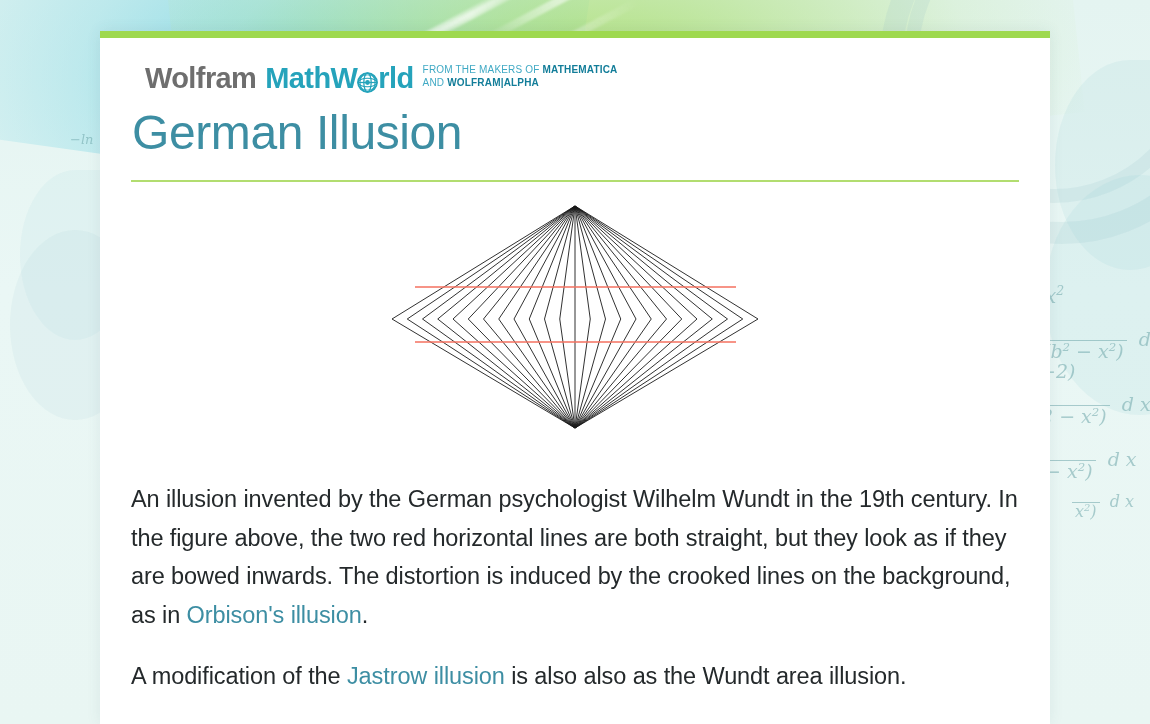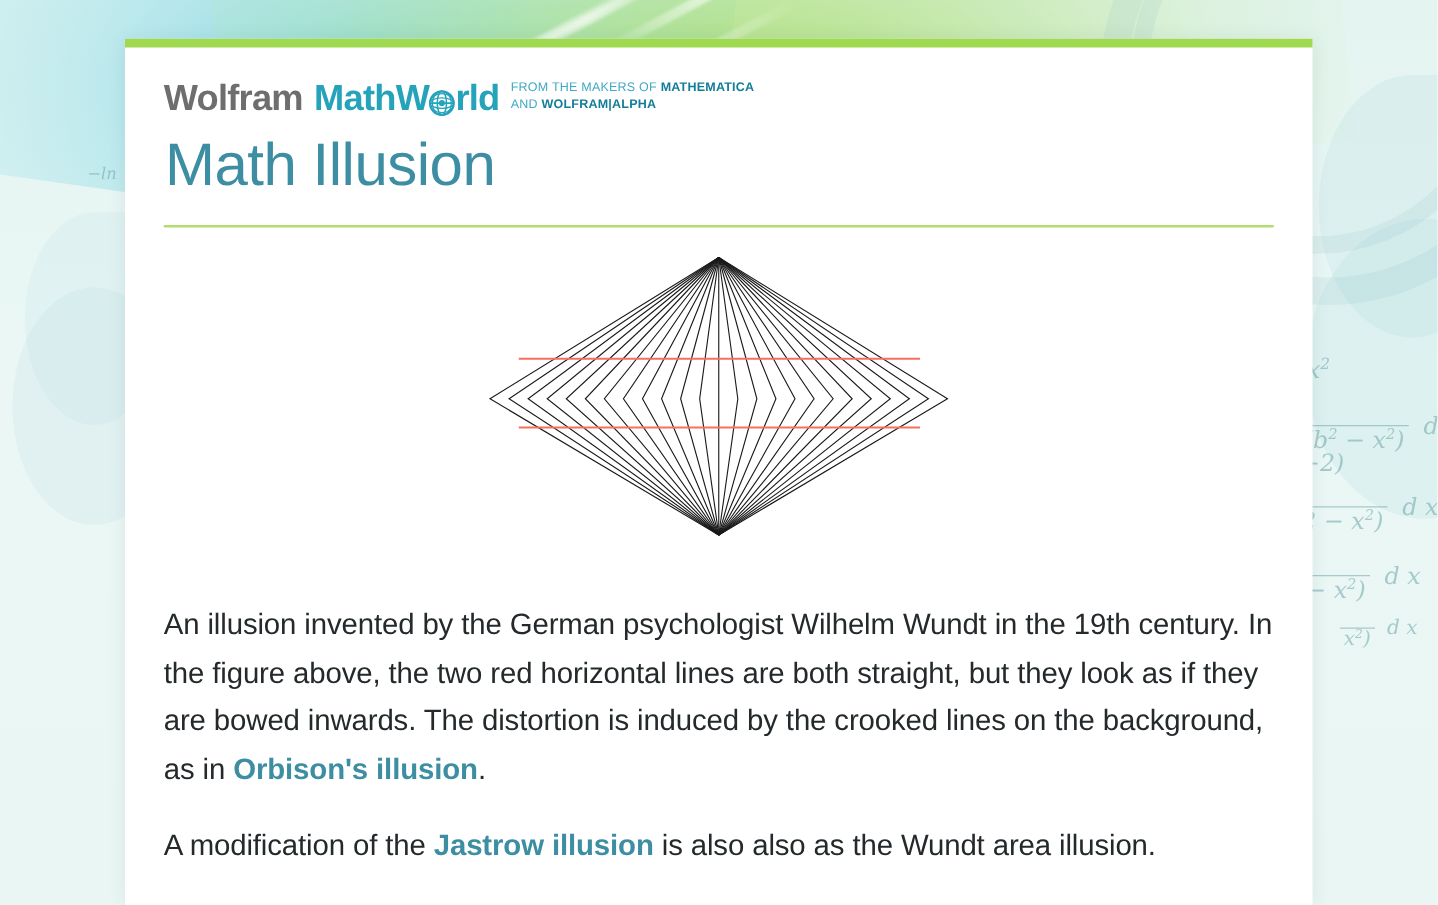--- a/index.html
+++ b/index.html
@@ -106,23 +106,24 @@
     box-sizing: border-box;
     box-shadow: 0 0 14px rgba(60,90,95,0.09);
   }
   #card-inner {
     padding: 26px 31px 0 31px;
   }
 
   
   #site-logo {
     display: flex;
-    align-items: center;
+    align-items: flex-start;
     height: 30px;
     gap: 9px;
+    margin-left: 14px;
   }
   #logo-wolfram {
     font-size: 29px;
     font-weight: bold;
     color: #6e6e6e;
     letter-spacing: -0.6px;
     line-height: 1;
   }
   #logo-mathworld {
     font-size: 29px;
@@ -180,21 +181,20 @@
     line-height: 1.65;
     color: #24292b;
     letter-spacing: -0.1px;
   }
   #article-body p { margin: 0 0 22px 0; }
   #article-body p:last-child { margin-bottom: 0; }
   .link {
     color: #3d8ea3;
     text-decoration: none;
     cursor: pointer;
-    font-weight: bold;
   }
 </style>
 </head>
 <body>
 
 <div id="bg-layer">
   <div class="bg-sweep-cyan"></div>
   <div class="bg-sweep-green"></div>
 
   <div class="bg-streak" style="top:30px;left:300px;width:260px;"></div>
@@ -257,21 +257,21 @@
           </svg>
         </span>
           <span>rld</span>
       </span>
       <span id="logo-tagline">
         <span><span>FROM THE MAKERS OF </span><b>MATHEMATICA</b></span><br>
         <span><span>AND </span><b>WOLFRAM|ALPHA</b></span>
       </span>
     </div>
 
-    <h1 id="page-title">Math Illusion</h1>
+    <h1 id="page-title">German Illusion</h1>
     <div id="title-rule"></div>
 
     <div id="figure-wrap">
       <svg id="illusion-figure" width="400" height="248" viewBox="0 0 400 248">
         <g id="fan-lines" fill="none" stroke="#1a1a1a" stroke-width="0.9">
             <path d="M 200 12 L 17 125 L 200 234"></path>
             <path d="M 200 12 L 32.25 125 L 200 234"></path>
             <path d="M 200 12 L 47.5 125 L 200 234"></path>
             <path d="M 200 12 L 62.75 125 L 200 234"></path>
             <path d="M 200 12 L 78 125 L 200 234"></path>

